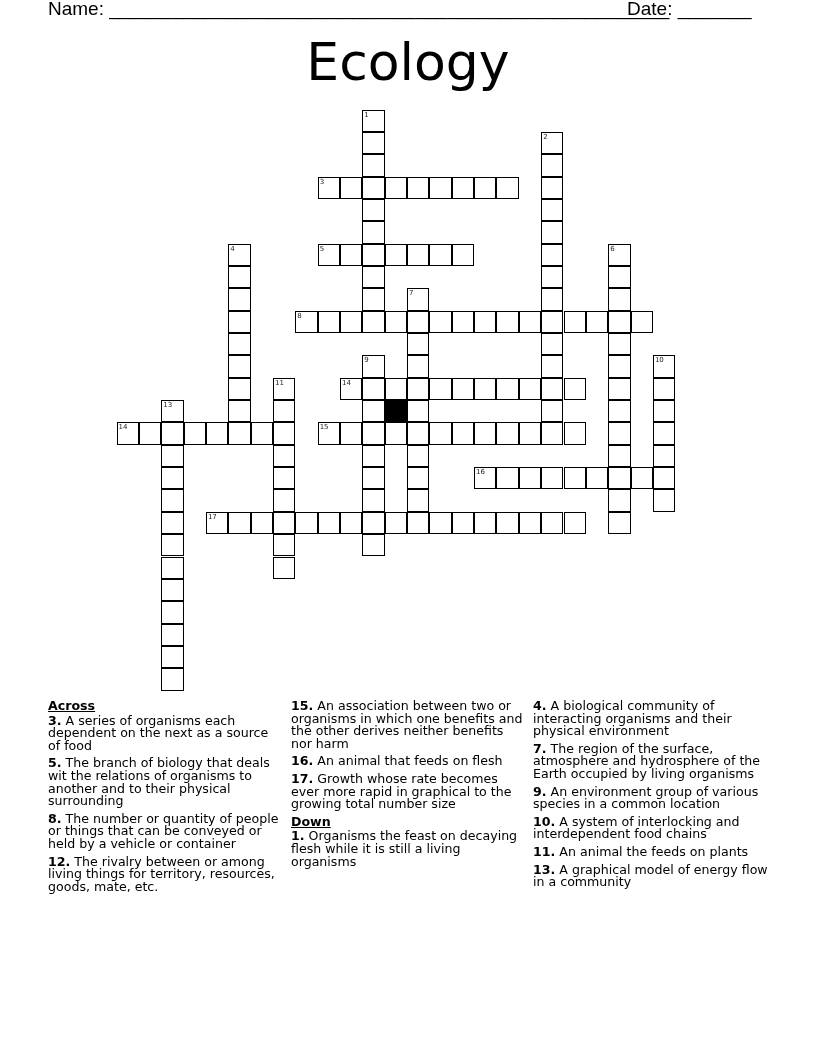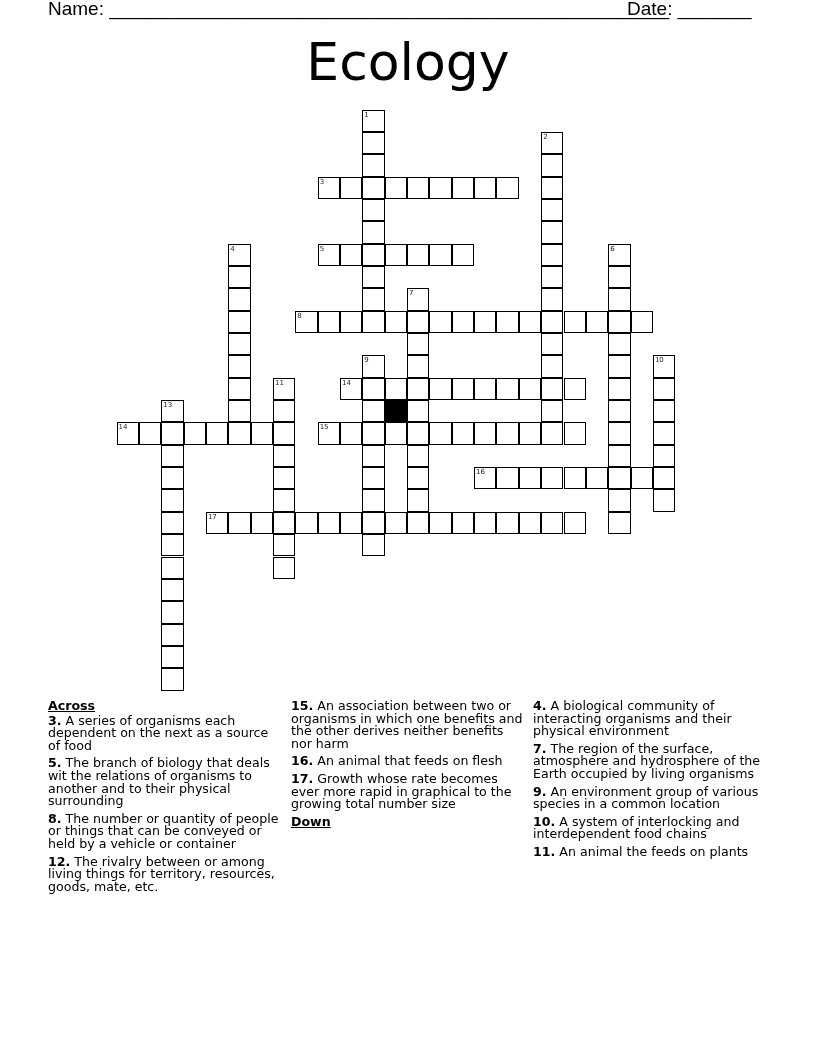--- a/index.html
+++ b/index.html
@@ -234,21 +234,23 @@
   <div class="clue"><b>5.</b> <span>The branch of biology that deals wit the relations of organisms to another and to their physical surrounding</span></div>
   <div class="clue"><b>8.</b> <span>The number or quantity of people or things that can be conveyed or held by a vehicle or container</span></div>
   <div class="clue"><b>12.</b> <span>The rivalry between or among living things for territory, resources, goods, mate, etc.</span></div>
 </div>
 
 <div class="clues col2">
   <div class="clue"><b>15.</b> <span>An association between two or organisms in which one benefits and the other derives neither benefits nor harm</span></div>
   <div class="clue"><b>16.</b> <span>An animal that feeds on flesh</span></div>
   <div class="clue"><b>17.</b> <span>Growth whose rate becomes ever more rapid in graphical to the growing total number size</span></div>
   <div class="section-head">Down</div>
+  <div class="clue"><b>1.</b> <span>Organisms the feast on decaying flesh while it is still a living organisms</span></div>
 </div>
 
 <div class="clues col3">
   <div class="clue"><b>4.</b> <span>A biological community of interacting organisms and their physical environment</span></div>
   <div class="clue"><b>7.</b> <span>The region of the surface, atmosphere and hydrosphere of the Earth occupied by living organisms</span></div>
   <div class="clue"><b>9.</b> <span>An environment group of various species in a common location</span></div>
   <div class="clue"><b>10.</b> <span>A system of interlocking and interdependent food chains</span></div>
   <div class="clue"><b>11.</b> <span>An animal the feeds on plants</span></div>
+  <div class="clue"><b>13.</b> <span>A graphical model of energy flow in a community</span></div>
 </div>
 
 </body></html>

